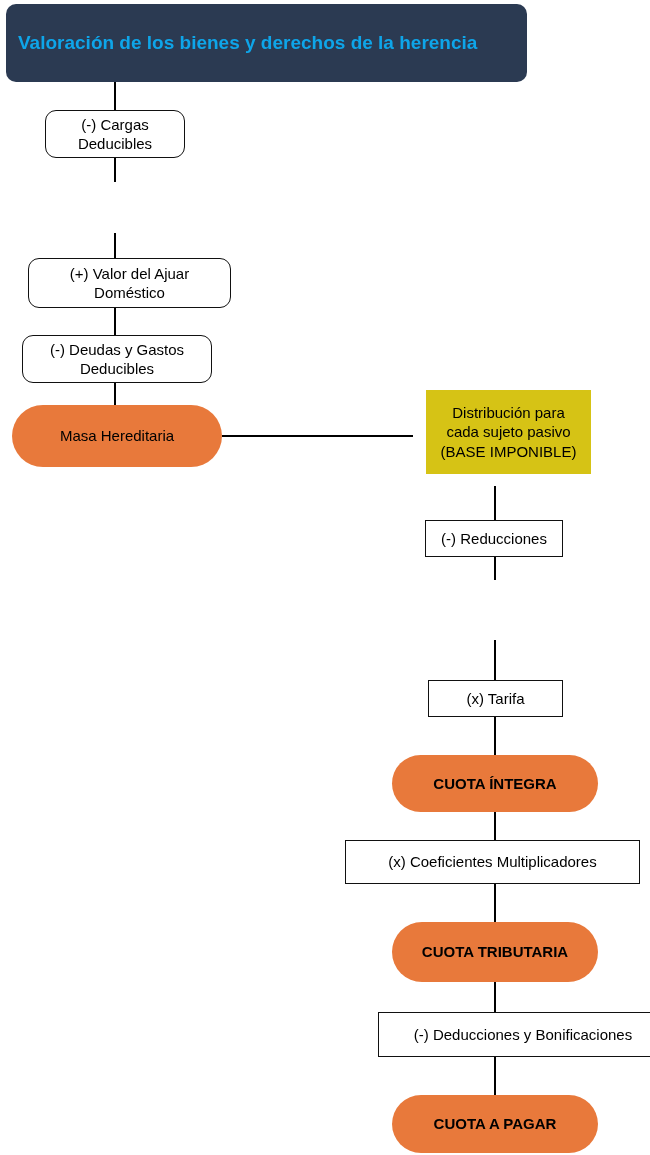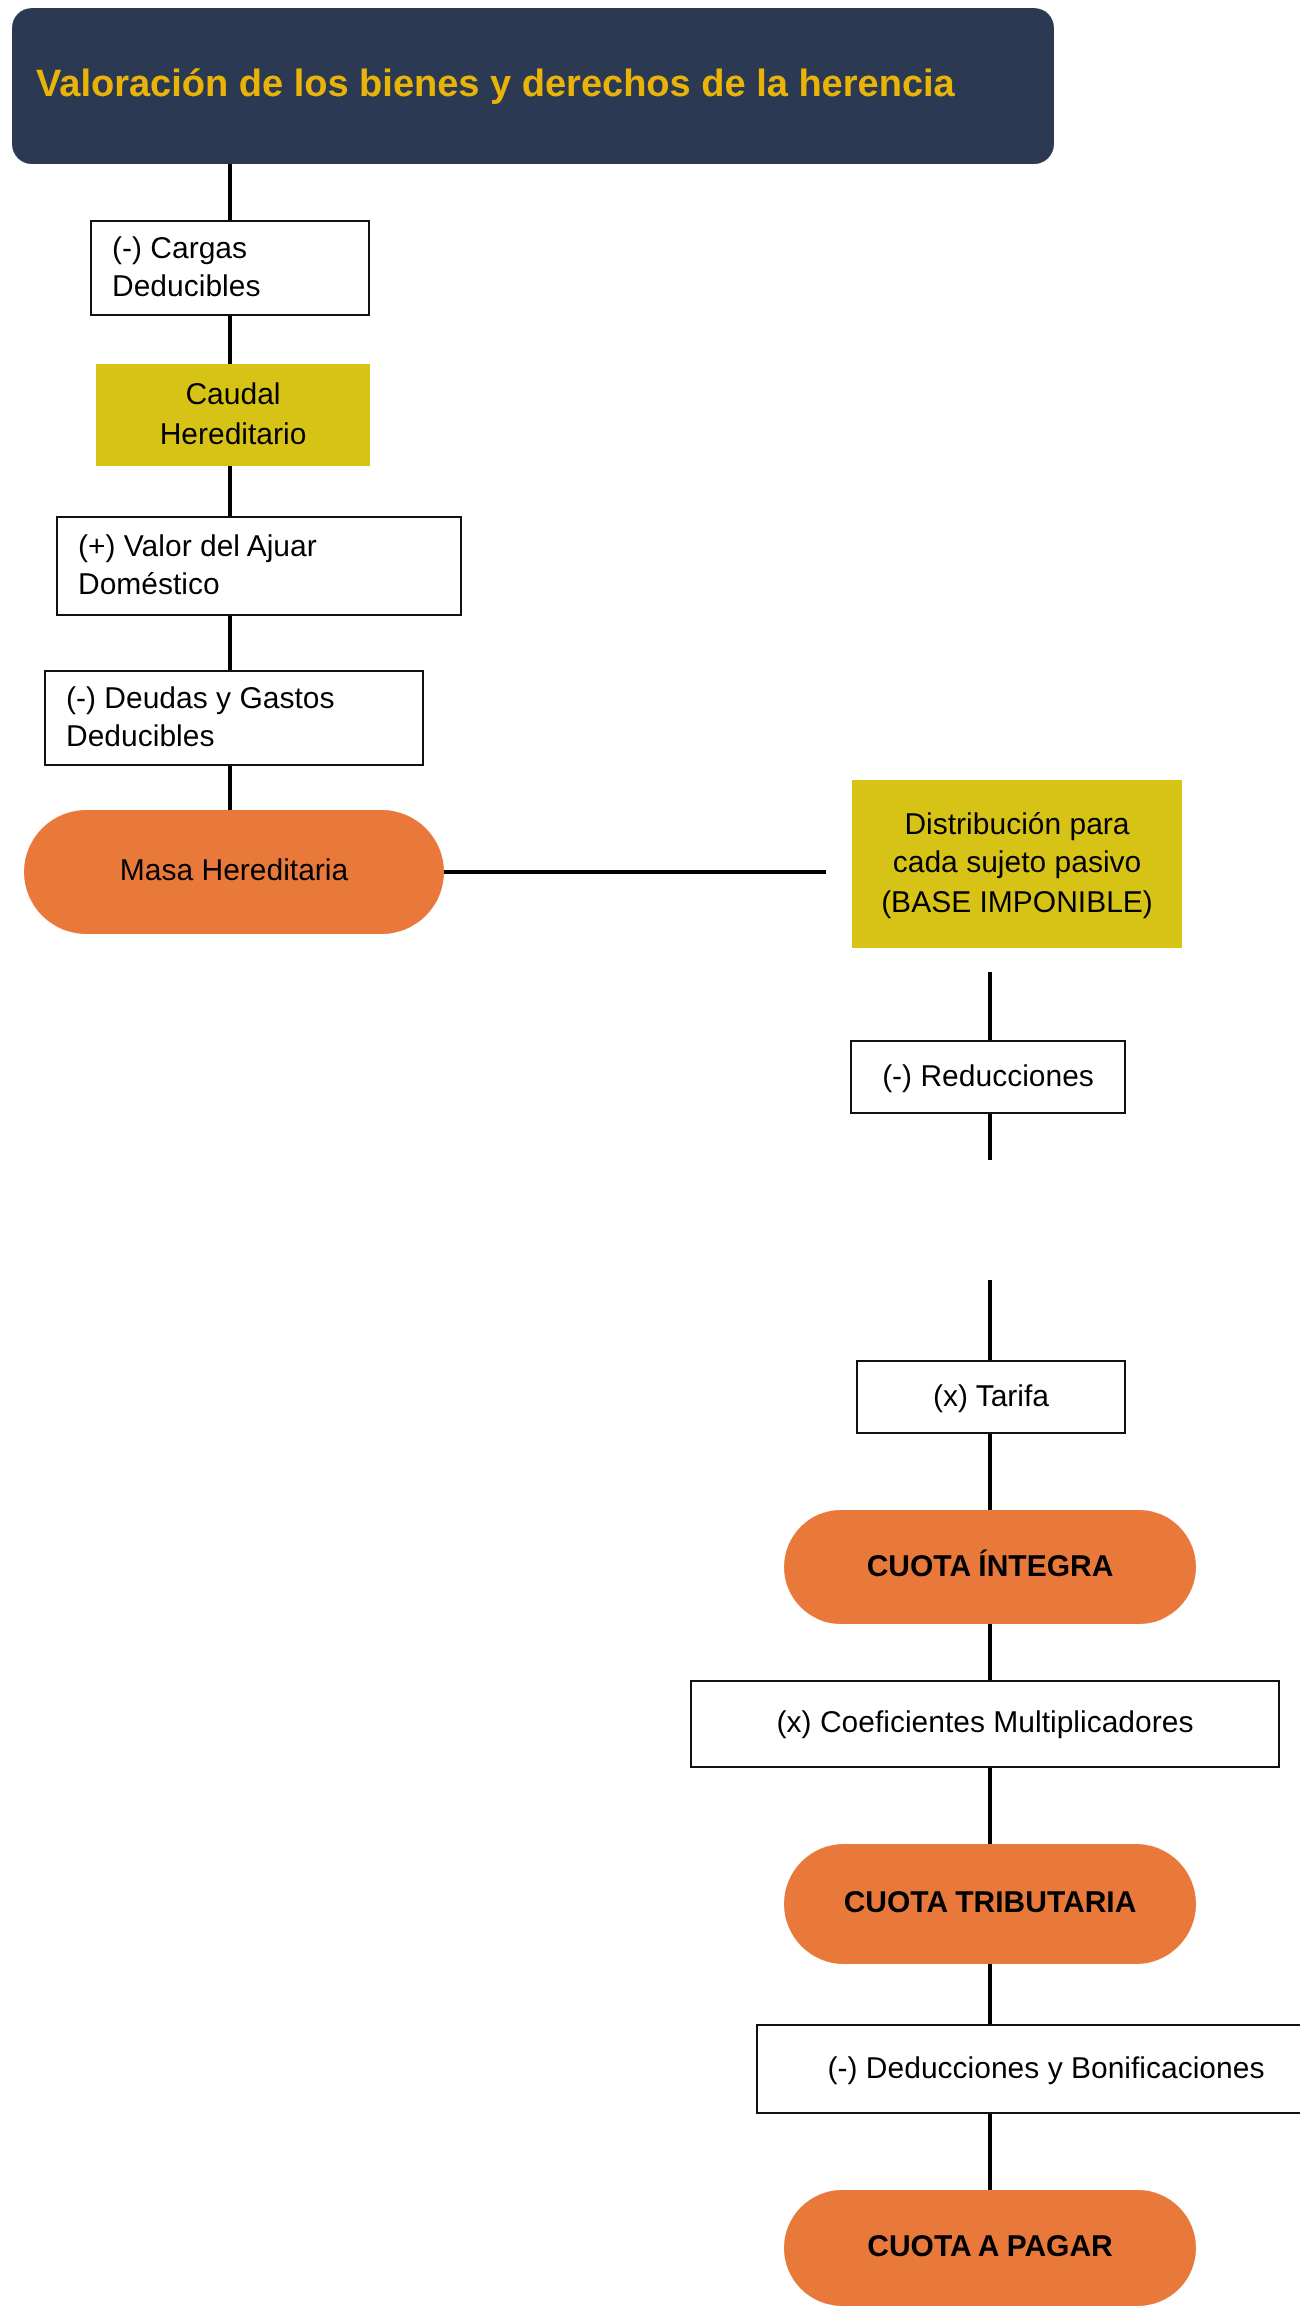--- a/index.html
+++ b/index.html
@@ -23,22 +23,23 @@
     align-items: center;
     font-size: 15px;
     line-height: 1.3;
   }
   .white-box {
     background: #ffffff;
     border: 1.6px solid #111111;
   }
   .left-align {
     justify-content: flex-start;
-    text-align: left;
+    text-align: center;
     padding: 4px 10px;
+    border-radius: 11px;
   }
   .center {
     justify-content: center;
     text-align: center;
     padding: 4px 8px;
   }
   .yellow {
     background: #d6c315;
     border: none;
   }
@@ -58,21 +59,21 @@
     left: 6px;
     top: 4px;
     width: 521px;
     height: 78px;
     background: #2b3a52;
     border-radius: 10px;
     display: flex;
     align-items: center;
     padding: 0 12px;
     box-sizing: border-box;
-    color: #eab308;
+    color: #0ea5e9;
     font-size: 19px;
     font-weight: bold;
     font-family: "Liberation Sans", sans-serif;
   }
   .vline {
     position: absolute;
     width: 1.6px;
     background: #000000;
   }
   .hline {
@@ -89,21 +90,20 @@
   <div class="header-bar">Valoración de los bienes y derechos de la herencia</div>
 
   <div class="vline" style="left:114px; top:82px; height:28px;"></div>
   <div class="vline" style="left:114px; top:158px; height:24px;"></div>
   <div class="vline" style="left:114px; top:233px; height:25px;"></div>
   <div class="vline" style="left:114px; top:308px; height:27px;"></div>
   <div class="vline" style="left:114px; top:383px; height:22px;"></div>
 
   <div class="node white-box left-align" style="left:45px; top:110px; width:140px; height:48px;">(-) Cargas Deducibles</div>
 
-  <div class="node yellow center" style="left:48px; top:182px; width:137px; height:51px; padding:4px 14px;">Caudal Hereditario</div>
 
   <div class="node white-box left-align" style="left:28px; top:258px; width:203px; height:50px;">(+) Valor del Ajuar Doméstico</div>
 
   <div class="node white-box left-align" style="left:22px; top:335px; width:190px; height:48px;">(-) Deudas y Gastos Deducibles</div>
 
   <div class="node pill" style="left:12px; top:405px; width:210px; height:62px;">Masa Hereditaria</div>
 
   <div class="hline" style="left:222px; top:435px; width:191px;"></div>
 
   <div class="vline" style="left:494px; top:486px; height:34px;"></div>

